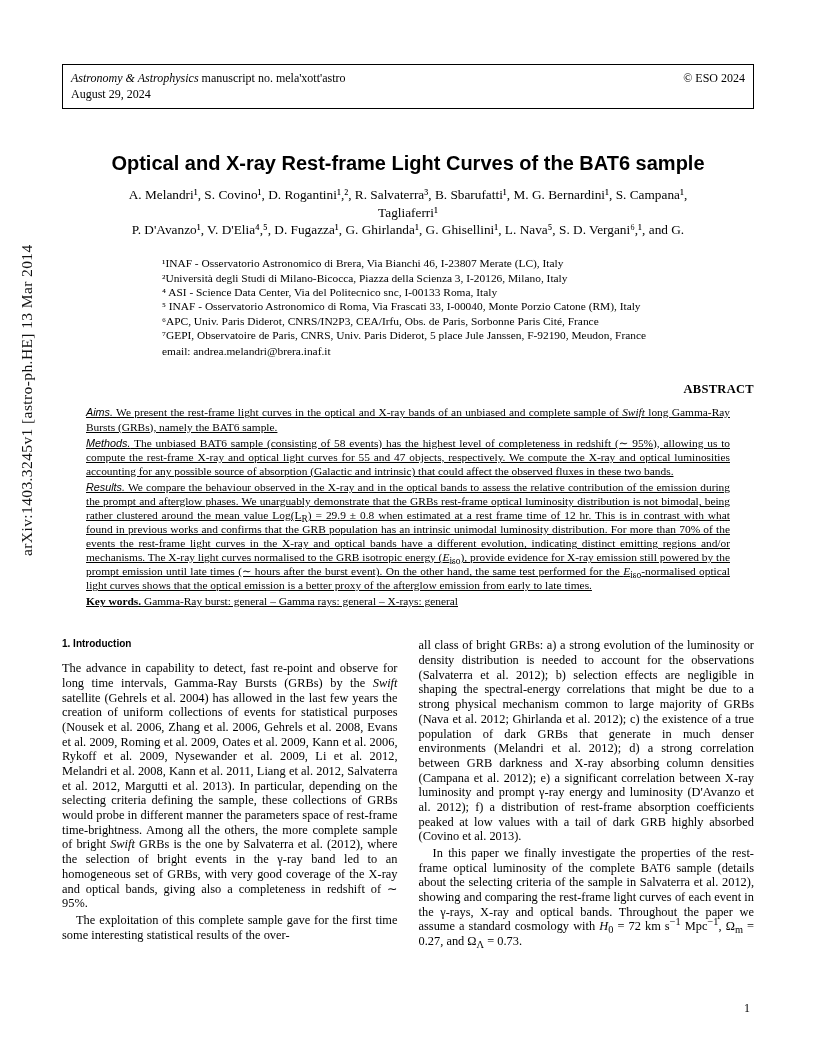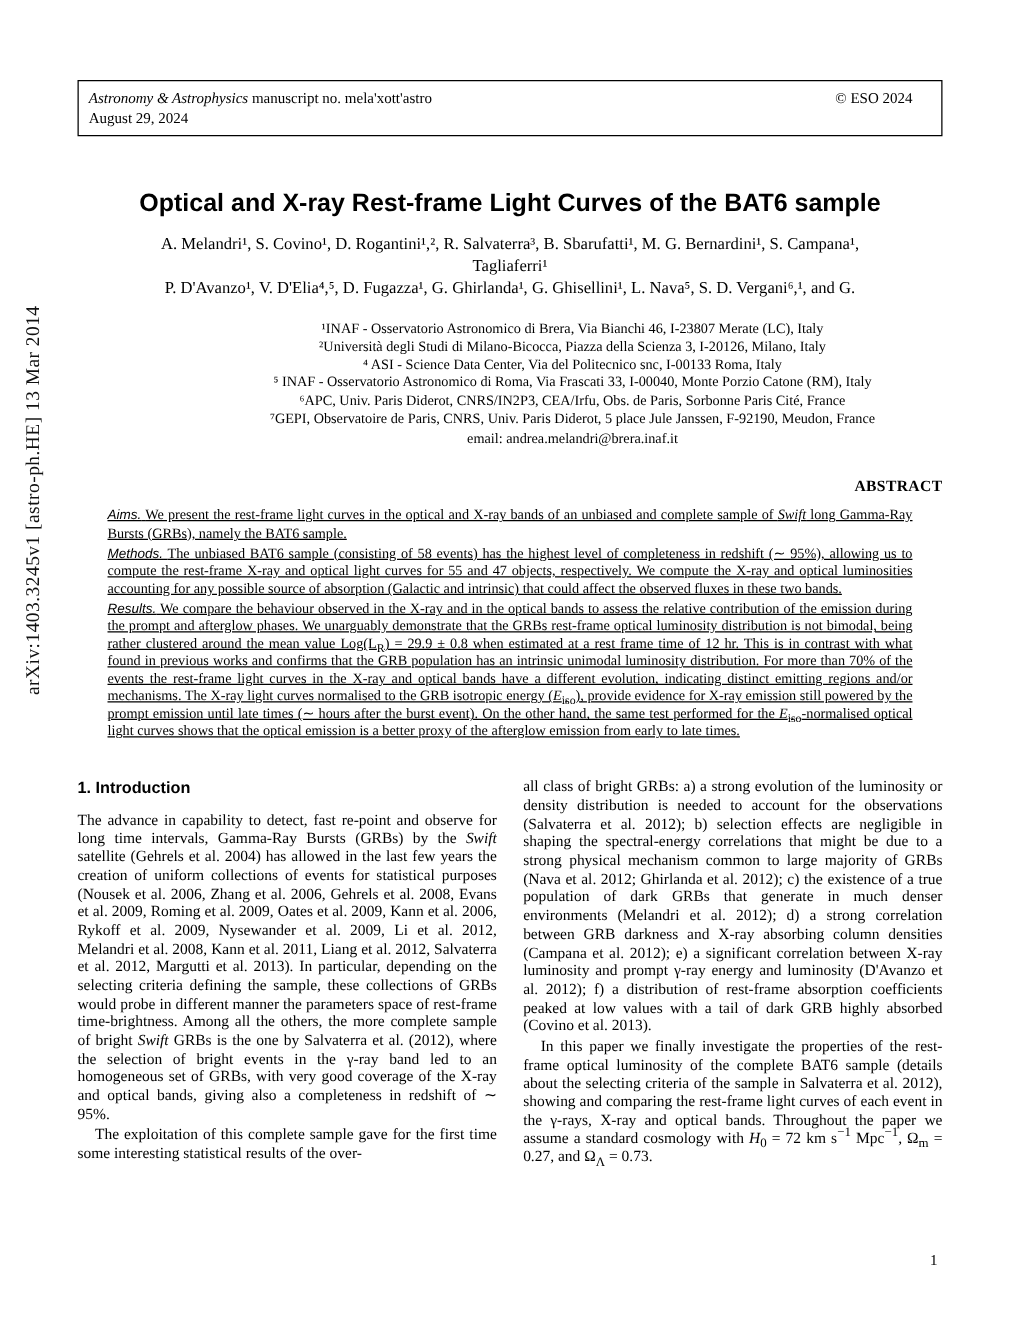--- a/index.html
+++ b/index.html
@@ -1,43 +1,43 @@
 <!DOCTYPE html>
 <html><head>
 <meta charset="utf-8">
 <style>
   * { margin:0; padding:0; box-sizing:border-box; }
   html,body { background:#ffffff; }
   body { width:816px; height:1056px; position:relative; color:#000; font-family:"Liberation Serif", serif; }
   .page { position:relative; width:816px; height:1056px; padding:64px 62px 40px 62px; overflow:hidden; background:#fff; }
 
-  .header-box { border:1px solid #000; padding:5px 23px 6px 8px; display:flex; justify-content:space-between; align-items:flex-start; font-size:12px; line-height:1.35; }
+  .header-box { border:1px solid #000; padding:5px 8px 6px 8px; display:flex; justify-content:space-between; align-items:flex-start; font-size:12px; line-height:1.35; }
   .header-journal { font-style:italic; }
   .header-right { font-size:12px; white-space:nowrap; }
 
   .arxiv-stamp { position:absolute; top:556px; left:18px; transform-origin:0 0; transform:rotate(-90deg); white-space:nowrap; font-size:15.5px; letter-spacing:0.4px; color:#111; font-family:"Liberation Serif", serif; }
 
   .title { text-align:center; font-family:"Liberation Sans", sans-serif; font-weight:bold; font-size:20px; line-height:1.2; margin-top:42px; }
 
   .authors { text-align:center; font-size:13.3px; line-height:1.32; margin-top:11px; }
 
-  .affiliations { margin-top:17px; padding-left:100px; font-size:11.4px; line-height:1.27;text-align:center; }
+  .affiliations { margin-top:17px; padding-left:100px; font-size:11.4px; line-height:1.27; }
   .affiliations .email-line { margin-top:1px; }
 
   .abstract-heading { text-align:right; font-weight:bold; font-size:12.5px; margin-top:24px; letter-spacing:0.3px; }
 
   .abstract { margin:8px 24px 0 24px; font-size:11.4px; line-height:1.23; text-align:justify; }
   .abstract p { margin-top:2px;text-decoration:underline; }
   .lead-label { font-family:"Liberation Sans", sans-serif; font-style:italic; font-size:10.8px; }
   .keywords { margin-top:9px; }
   .kw-label { font-weight:bold; }
 
   .columns { display:flex; gap:21px; margin-top:30px; }
   .col { flex:1 1 0; font-size:12.4px; line-height:1.185; text-align:justify; }
-  .section-heading { font-family:"Liberation Sans", sans-serif; font-weight:bold; font-size:13px; margin-bottom:11px; }
+  .section-heading { font-family:"Liberation Sans", sans-serif; font-weight:bold; font-size:10px; margin-bottom:11px; }
   .col p { margin-top:0; }
   .col p.indent { text-indent:14px; }
   .col p + p { margin-top:2px; }
 
   .page-number { position:absolute; right:66px; bottom:40px; font-size:12px; }
 
   sub, sup { line-height:0; }
 </style>
 </head>
 <body>
@@ -83,20 +83,24 @@
       <span>We present the rest-frame light curves in the optical and X-ray bands of an unbiased and complete sample of <i>Swift</i> long Gamma-Ray Bursts (GRBs), namely the BAT6 sample.</span>
     </p>
     <p>
       <span class="lead-label">Methods.</span>
       <span>The unbiased BAT6 sample (consisting of 58 events) has the highest level of completeness in redshift (∼ 95%), allowing us to compute the rest-frame X-ray and optical light curves for 55 and 47 objects, respectively. We compute the X-ray and optical luminosities accounting for any possible source of absorption (Galactic and intrinsic) that could affect the observed fluxes in these two bands.</span>
     </p>
     <p>
       <span class="lead-label">Results.</span>
       <span>We compare the behaviour observed in the X-ray and in the optical bands to assess the relative contribution of the emission during the prompt and afterglow phases. We unarguably demonstrate that the GRBs rest-frame optical luminosity distribution is not bimodal, being rather clustered around the mean value Log(L<sub>R</sub>) = 29.9 ± 0.8 when estimated at a rest frame time of 12 hr. This is in contrast with what found in previous works and confirms that the GRB population has an intrinsic unimodal luminosity distribution. For more than 70% of the events the rest-frame light curves in the X-ray and optical bands have a different evolution, indicating distinct emitting regions and/or mechanisms. The X-ray light curves normalised to the GRB isotropic energy (<i>E</i><sub>iso</sub>), provide evidence for X-ray emission still powered by the prompt emission until late times (∼ hours after the burst event). On the other hand, the same test performed for the <i>E</i><sub>iso</sub>-normalised optical light curves shows that the optical emission is a better proxy of the afterglow emission from early to late times.</span>
     </p>
+    <p class="keywords">
+      <span class="kw-label">Key words.</span>
+      <span>Gamma-Ray burst: general – Gamma rays: general – X-rays: general</span>
+    </p>
   </div>
 
   <div class="columns">
     <div class="col">
       <div class="section-heading">1. Introduction</div>
       <p>The advance in capability to detect, fast re-point and observe for long time intervals, Gamma-Ray Bursts (GRBs) by the <i>Swift</i> satellite (Gehrels et al. 2004) has allowed in the last few years the creation of uniform collections of events for statistical purposes (Nousek et al. 2006, Zhang et al. 2006, Gehrels et al. 2008, Evans et al. 2009, Roming et al. 2009, Oates et al. 2009, Kann et al. 2006, Rykoff et al. 2009, Nysewander et al. 2009, Li et al. 2012, Melandri et al. 2008, Kann et al. 2011, Liang et al. 2012, Salvaterra et al. 2012, Margutti et al. 2013). In particular, depending on the selecting criteria defining the sample, these collections of GRBs would probe in different manner the parameters space of rest-frame time-brightness. Among all the others, the more complete sample of bright <i>Swift</i> GRBs is the one by Salvaterra et al. (2012), where the selection of bright events in the γ-ray band led to an homogeneous set of GRBs, with very good coverage of the X-ray and optical bands, giving also a completeness in redshift of ∼ 95%.</p>
       <p class="indent">The exploitation of this complete sample gave for the first time some interesting statistical results of the over-</p>
     </div>
     <div class="col">
       <p>all class of bright GRBs: a) a strong evolution of the luminosity or density distribution is needed to account for the observations (Salvaterra et al. 2012); b) selection effects are negligible in shaping the spectral-energy correlations that might be due to a strong physical mechanism common to large majority of GRBs (Nava et al. 2012; Ghirlanda et al. 2012); c) the existence of a true population of dark GRBs that generate in much denser environments (Melandri et al. 2012); d) a strong correlation between GRB darkness and X-ray absorbing column densities (Campana et al. 2012); e) a significant correlation between X-ray luminosity and prompt γ-ray energy and luminosity (D'Avanzo et al. 2012); f) a distribution of rest-frame absorption coefficients peaked at low values with a tail of dark GRB highly absorbed (Covino et al. 2013).</p>

